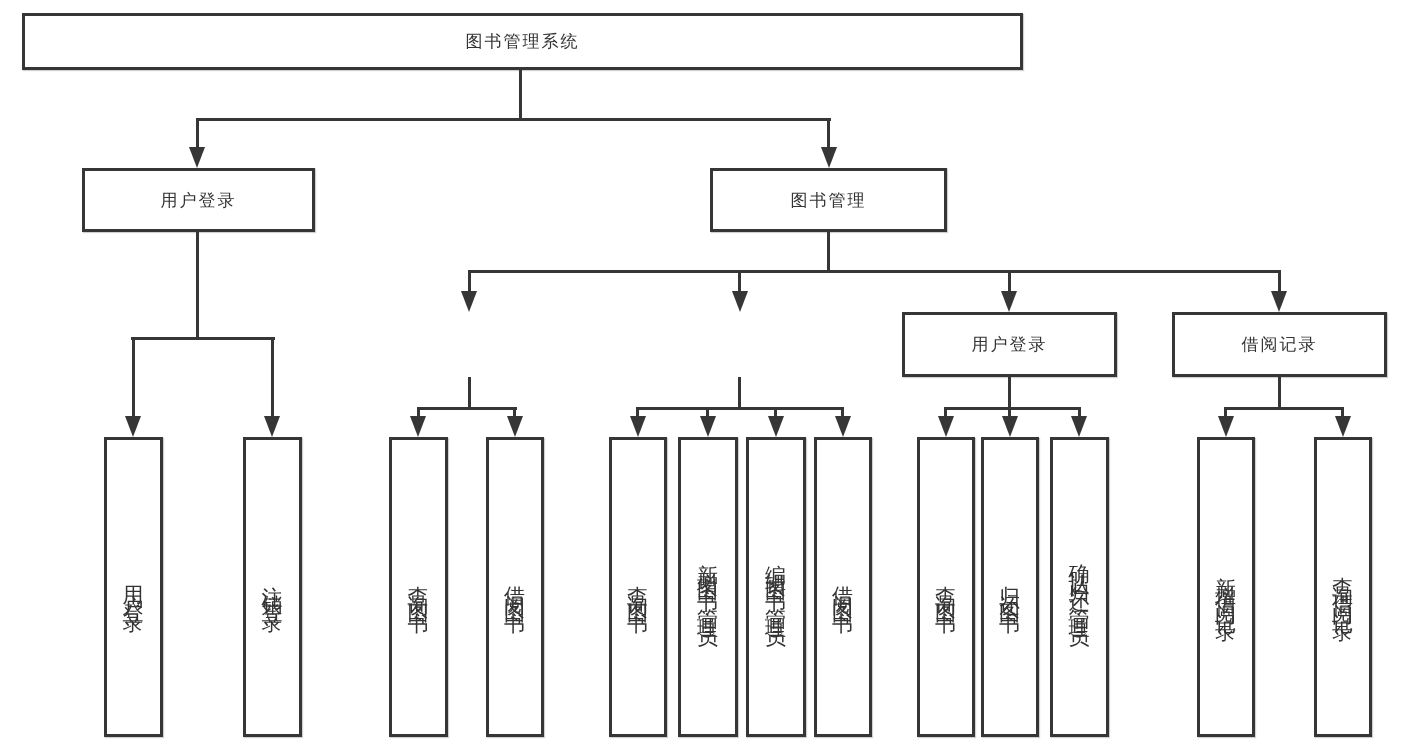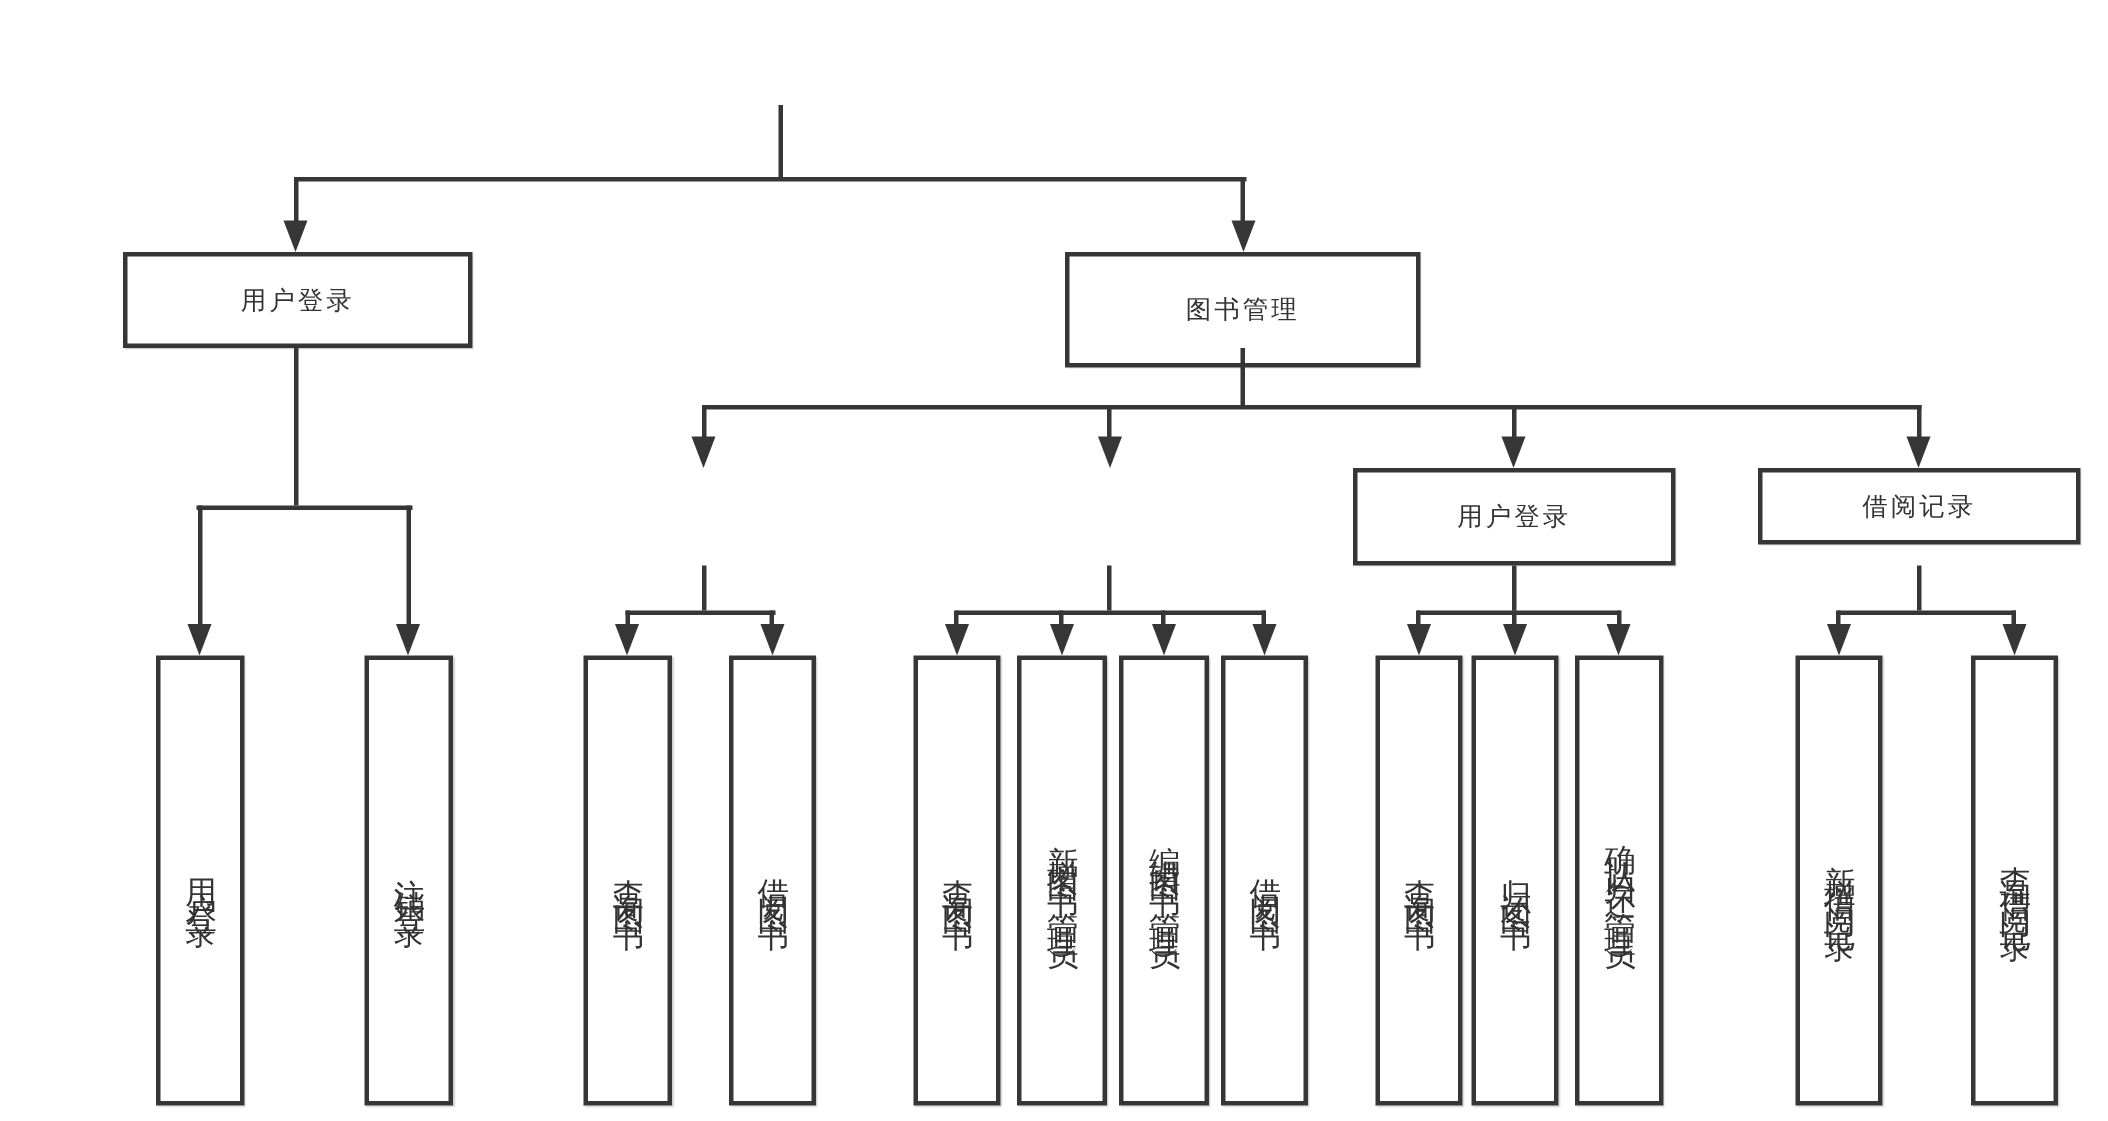--- a/index.html
+++ b/index.html
@@ -26,32 +26,35 @@
   .watermark{
     position:absolute;left:1152px;top:713px;font-size:19px;
     color:rgba(158,163,169,0.85);letter-spacing:0.5px;white-space:nowrap;z-index:5;
   }
 </style>
 </head>
 <body>
 
 <div class="stage">
 
+  <div class="box" style="left:22px;top:13px;width:1001px;height:57px">
+    <span>图书管理系统</span>
+  </div>
 
   <div class="vline" style="left:519px;top:70px;height:48px"></div>
   <div class="hline" style="left:196px;top:118px;width:635px"></div>
   <div class="stem" style="left:196px;top:118px;height:31px"></div>
   <div class="ah" style="left:189px;top:147px"></div>
   <div class="stem" style="left:827px;top:118px;height:31px"></div>
   <div class="ah" style="left:821px;top:147px"></div>
 
   <div class="box" style="left:82px;top:168px;width:233px;height:64px">
     <span>用户登录</span>
   </div>
-  <div class="box" style="left:710px;top:168px;width:237px;height:77px">
+  <div class="box" style="left:710px;top:168px;width:237px;height:64px">
     <span>图书管理</span>
   </div>
 
   <div class="vline" style="left:196px;top:232px;height:105px"></div>
   <div class="hline" style="left:131px;top:337px;width:144px"></div>
   <div class="stem" style="left:132px;top:337px;height:81px"></div>
   <div class="ah" style="left:125px;top:416px"></div>
   <div class="stem" style="left:271px;top:337px;height:81px"></div>
   <div class="ah" style="left:264px;top:416px"></div>
 
@@ -62,21 +65,21 @@
   <div class="stem" style="left:738px;top:270px;height:23px"></div>
   <div class="ah" style="left:732px;top:291px"></div>
   <div class="stem" style="left:1008px;top:270px;height:23px"></div>
   <div class="ah" style="left:1001px;top:291px"></div>
   <div class="stem" style="left:1278px;top:270px;height:23px"></div>
   <div class="ah" style="left:1271px;top:291px"></div>
 
   <div class="box" style="left:902px;top:312px;width:215px;height:65px">
     <span>用户登录</span>
   </div>
-  <div class="box" style="left:1172px;top:312px;width:215px;height:51px">
+  <div class="box" style="left:1172px;top:312px;width:215px;height:65px">
     <span>借阅记录</span>
   </div>
 
   <div class="vline" style="left:468px;top:377px;height:30px"></div>
   <div class="hline" style="left:417px;top:407px;width:100px"></div>
   <div class="stem" style="left:417px;top:407px;height:11px"></div>
   <div class="ah" style="left:410px;top:416px"></div>
   <div class="stem" style="left:513px;top:407px;height:11px"></div>
   <div class="ah" style="left:507px;top:416px"></div>
 

